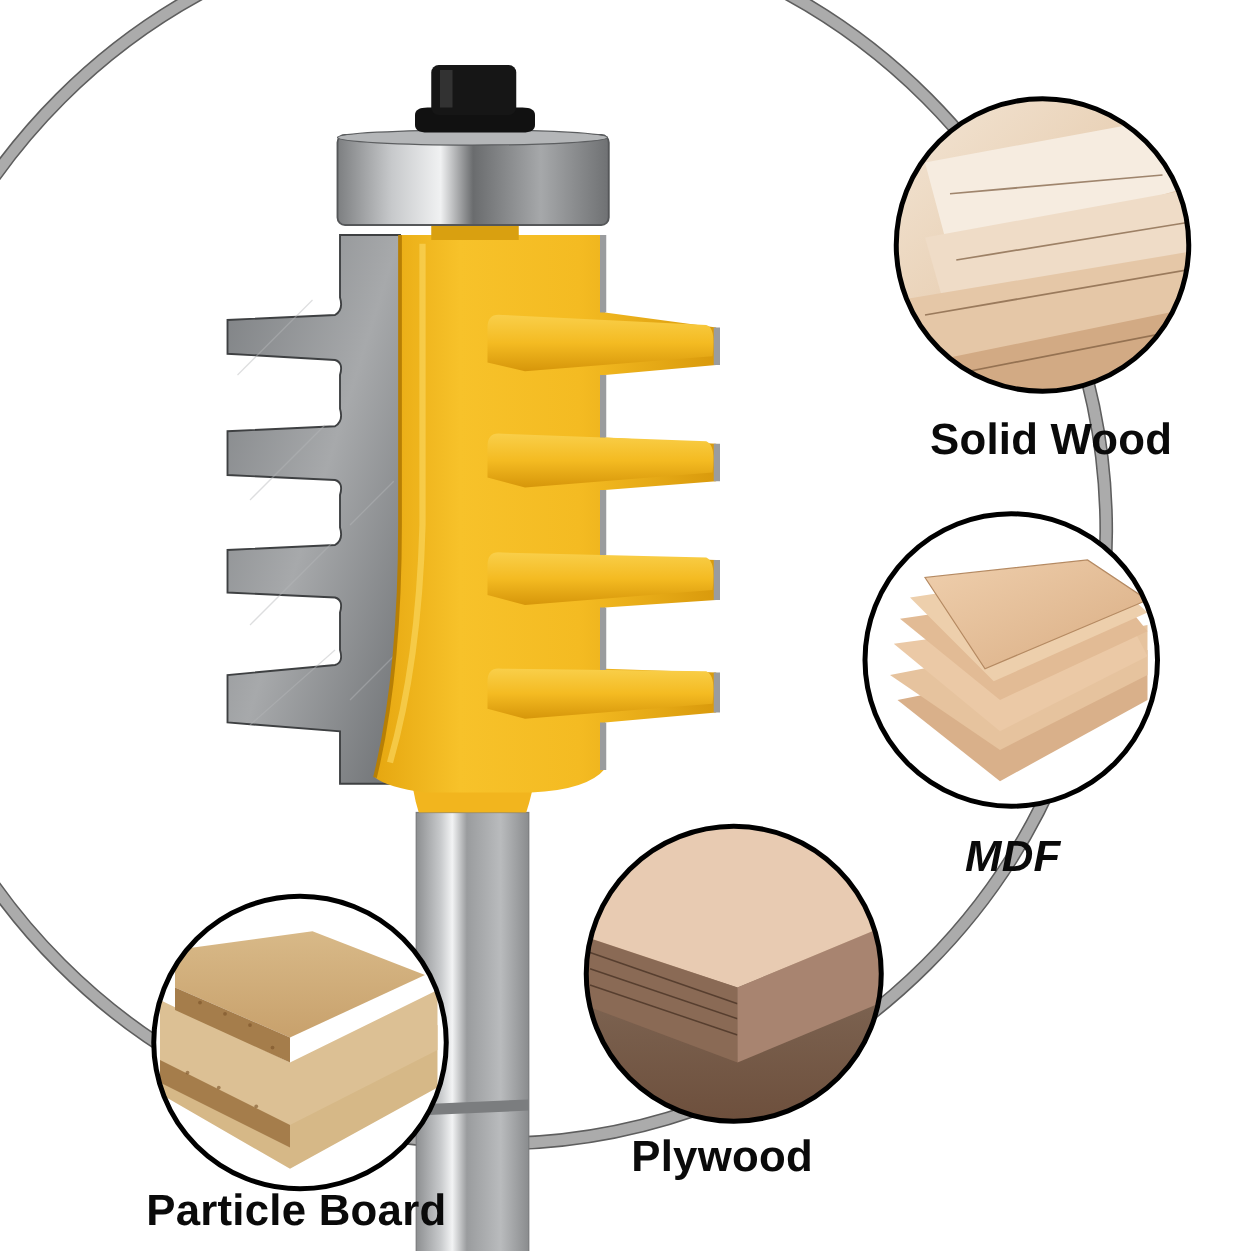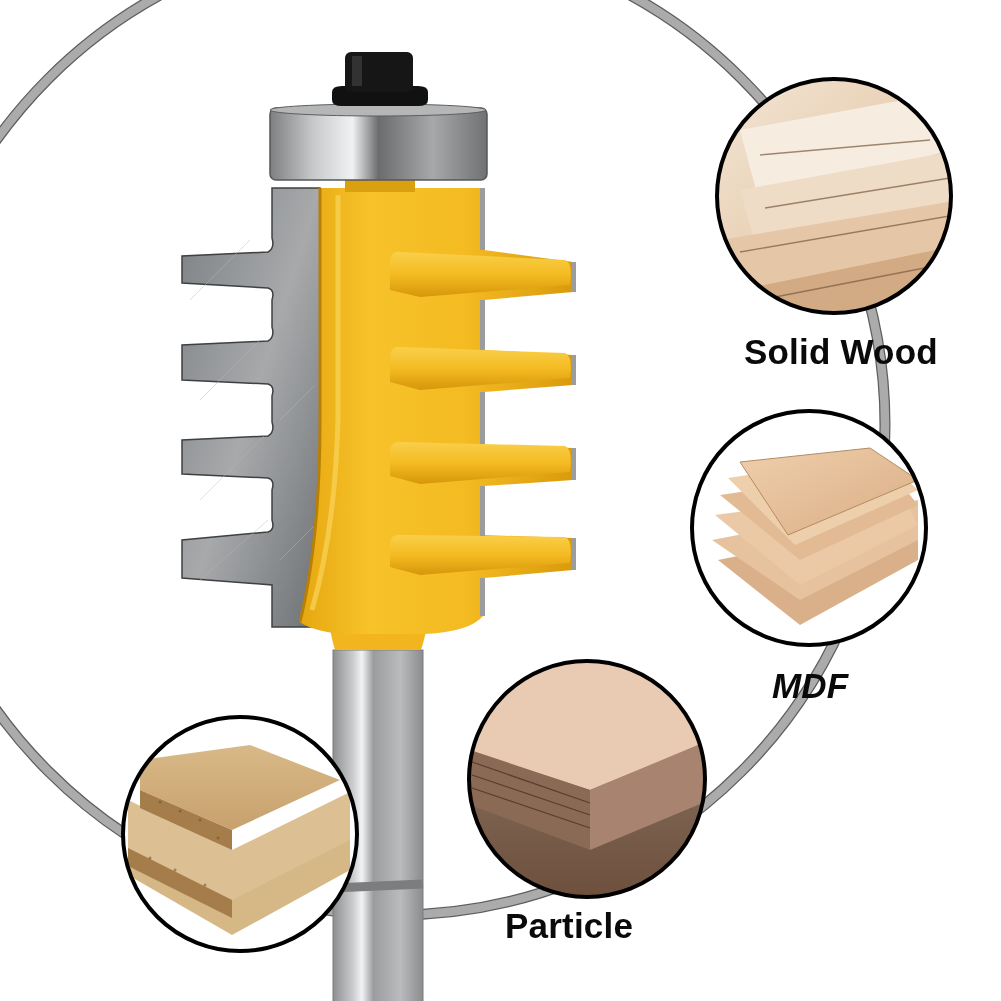--- a/index.html
+++ b/index.html
@@ -230,14 +230,15 @@
             <circle cx="175" cy="870" r="1.5"></circle>
           <circle cx="205" cy="885" r="1.5"></circle>
         </g>
       </g>
       <circle cx="240" cy="834" r="117" fill="none" stroke="#000" stroke-width="4"></circle>
     </g>
   </svg>
 
   <div class="label lbl-solid">Solid Wood</div>
   <div class="label lbl-mdf">MDF</div>
-  <div class="label lbl-ply">Particle</div>
+  <div class="label lbl-ply">Plywood</div>
+  <div class="label lbl-particle">Particle Board</div>
 </div>
 
 </body></html>

